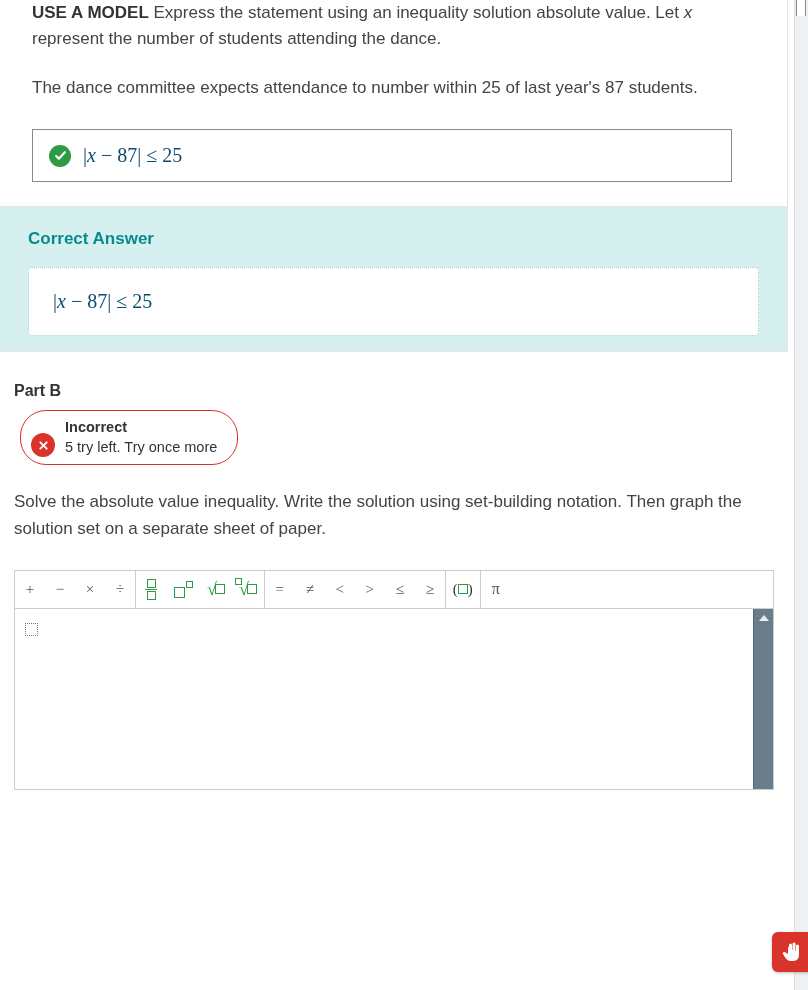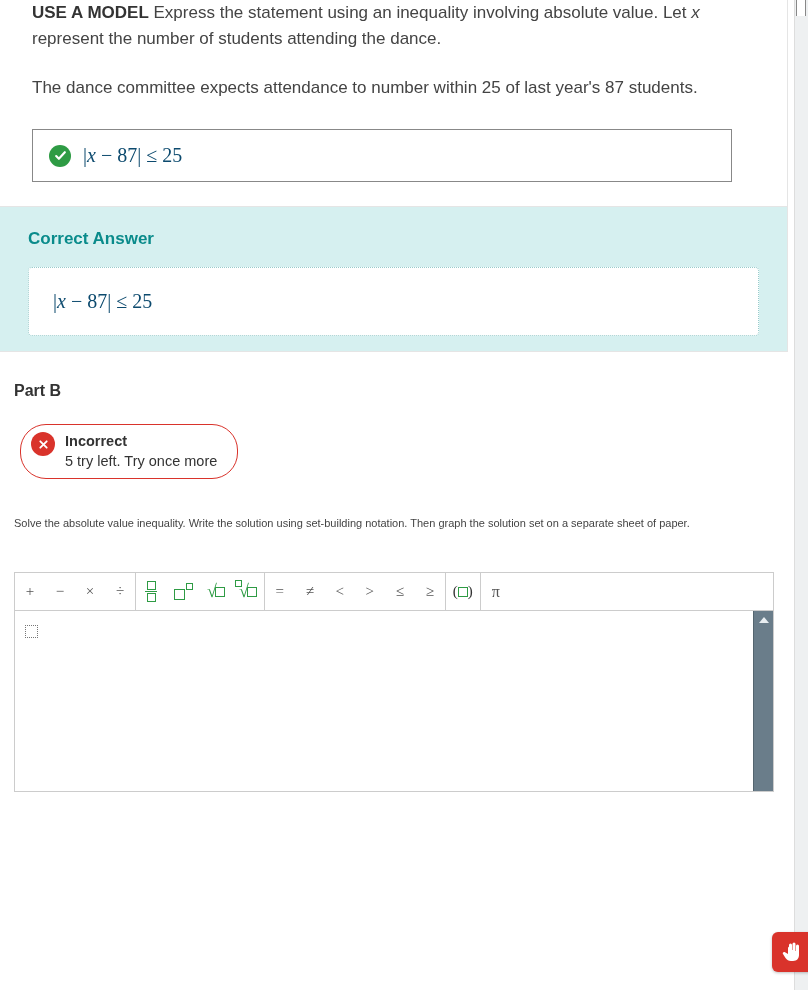--- a/index.html
+++ b/index.html
@@ -89,52 +89,52 @@
   }
 
   .part-b {
     padding: 30px 14px 0 14px;
     margin-right: 20px;
   }
   .part-b-title {
     font-weight: 700;
     color: #333;
     font-size: 16px;
-    margin-bottom: 24px;
+    margin-bottom: 10px;
   }
   .pill {
     display: inline-flex;
-    align-items: flex-start;
+    align-items: flex-end;
     gap: 10px;
     border: 1.5px solid #d9332b;
     border-radius: 26px;
     padding: 7px 20px 7px 10px;
-    margin-bottom: 36px;
+    margin-bottom: 24px;
     margin-left: 6px;
   }
   .x-circle {
     width: 24px;
     height: 24px;
     border-radius: 50%;
     background: #d9332b;
     display: flex;
     align-items: center;
     justify-content: center;
     flex-shrink: 0;
   }
   .x-circle svg { width: 11px; height: 11px; }
   .pill-text { font-size: 14.5px; line-height: 1.35; color: #333; }
   .pill-text .inc { font-weight: 700; display: block; }
 
   .part-b-prompt {
-    font-size: 11px;
+    font-size: 17px;
     line-height: 1.55;
     color: #444;
     padding-right: 8px;
-    margin-bottom: 40px;
+    margin-bottom: 28px;
   }
 
   .editor {
     border: 1px solid #ccc;
     position: relative;
     margin-bottom: 10px;
   }
   .toolbar {
     display: flex;
     align-items: stretch;
@@ -237,21 +237,21 @@
 </style>
 </head>
 <body>
 
 <div class="page">
   <div class="right-edge"></div>
   <div class="clip-edge"></div>
 
   <div class="top-section">
     <p class="prompt">
-      <span class="bold-label">USE A MODEL</span><span> Express the statement using an inequality involving absolute value. Let </span><span class="xvar">x</span><span> represent the number of students attending the dance.</span>
+      <span class="bold-label">USE A MODEL</span><span> Express the statement using an inequality solution absolute value. Let </span><span class="xvar">x</span><span> represent the number of students attending the dance.</span>
     </p>
     <p class="prompt2">The dance committee expects attendance to number within 25 of last year's 87 students.</p>
 
     <div class="answer-box">
       <span class="check-circle">
         <svg viewBox="0 0 24 24" fill="none" stroke="#fff" stroke-width="4" stroke-linecap="round" stroke-linejoin="round">
             <polyline points="4 13 9 18 20 6"></polyline>
           </svg>
       </span>
       <span class="math">

